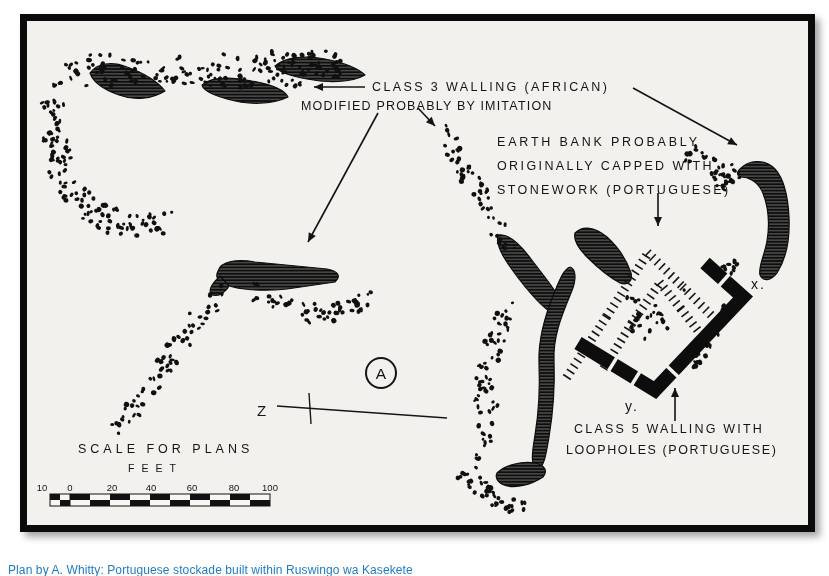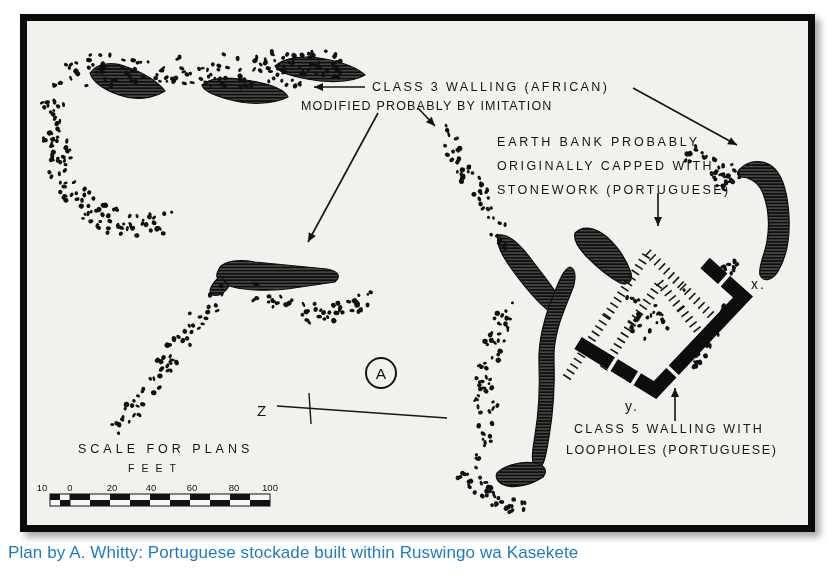--- a/index.html
+++ b/index.html
@@ -11,22 +11,22 @@
   }
   .frame{
     position:absolute;left:20px;top:14px;
     width:781px;height:504px;
     border:7px solid var(--frame,#0b0b0b);
     background:var(--paper,#f2f1ee);
     box-shadow:5px 5px 7px rgba(0,0,0,.35);
   }
   .frame svg{display:block;}
   .caption{
-    position:absolute;left:8px;top:543px;
-    font-size:17px;
+    position:absolute;left:8px;top:563px;
+    font-size:12px;
     color:var(--caption-color,#1f7bc4);
     letter-spacing:.1px;
   }
   text{font-family:"Liberation Sans",sans-serif;fill:#141414;}
   .hand{font-size:12.5px;}
   .num{font-size:9.5px;}
 </style>
 </head>
 <body>
 

